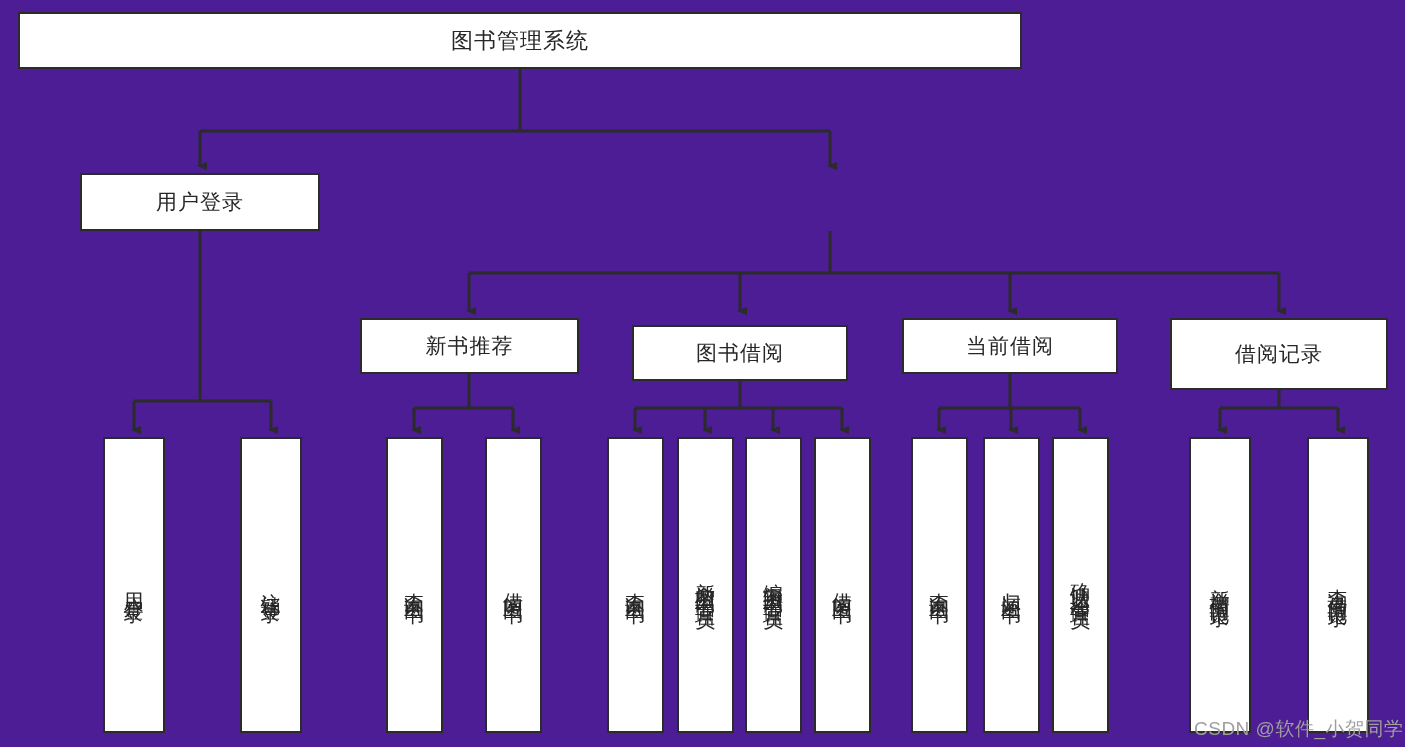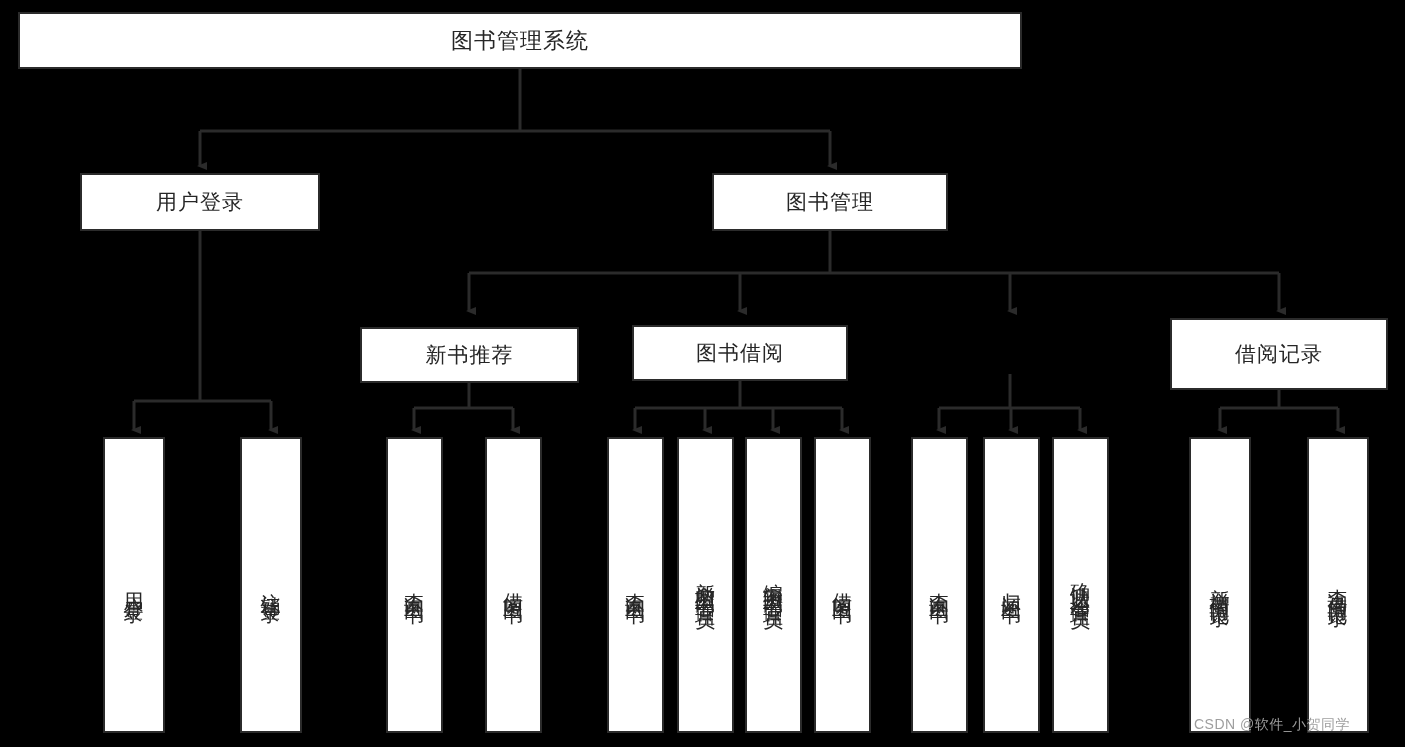--- a/index.html
+++ b/index.html
@@ -7,21 +7,21 @@
     padding: 0;
     background: #ffffff;
   }
   body {
     font-family: "Liberation Sans", "DejaVu Sans", sans-serif;
   }
   #canvas {
     position: relative;
     width: 1405px;
     height: 747px;
-    background: #000000;
+    background: #4c1d95;
     overflow: hidden;
   }
   svg.connectors {
     position: absolute;
     left: 0;
     top: 0;
     width: 1405px;
     height: 747px;
     pointer-events: none;
   }
@@ -49,21 +49,21 @@
   .node.leaf .vtext {
     writing-mode: vertical-rl;
     text-orientation: upright;
     letter-spacing: 4px;
     line-height: 1;
     white-space: nowrap;
     text-align: center;
   }
   .watermark {
     position: absolute;
-    font-size: 14px;
+    font-size: 19px;
     color: #9e9e9e;
     white-space: nowrap;
     letter-spacing: 0.5px;
   }
 </style>
 </head>
 <body>
 
 <div id="canvas">
 
@@ -117,29 +117,29 @@
     </g>
   </svg>
 
   <div class="node root" style="left:18px; top:12px; width:1004px; height:57px;">
     <span>图书管理系统</span>
   </div>
 
   <div class="node horiz" style="left:80px; top:173px; width:240px; height:58px;">
     <span>用户登录</span>
   </div>
-  <div class="node horiz" style="left:712px; top:173px; width:236px; height:58px;">
-    <span>图书管理</span>
-  </div>
 
-  <div class="node horiz" style="left:360px; top:327px; width:219px; height:56px;">
+  <div class="node horiz" style="left:360px; top:318px; width:219px; height:56px;">
     <span>新书推荐</span>
   </div>
   <div class="node horiz" style="left:632px; top:318px; width:216px; height:56px;margin-top:7px;">
     <span>图书借阅</span>
+  </div>
+  <div class="node horiz" style="left:902px; top:318px; width:216px; height:56px;">
+    <span>当前借阅</span>
   </div>
   <div class="node horiz" style="left:1170px; top:318px; width:218px; height:72px;">
     <span>借阅记录</span>
   </div>
 
   <div class="node leaf" style="left:103px; top:437px; width:62px; height:296px;">
     <span class="vtext">用户登录</span>
   </div>
   <div class="node leaf" style="left:240px; top:437px; width:62px; height:296px;">
     <span class="vtext">注销登录</span>

